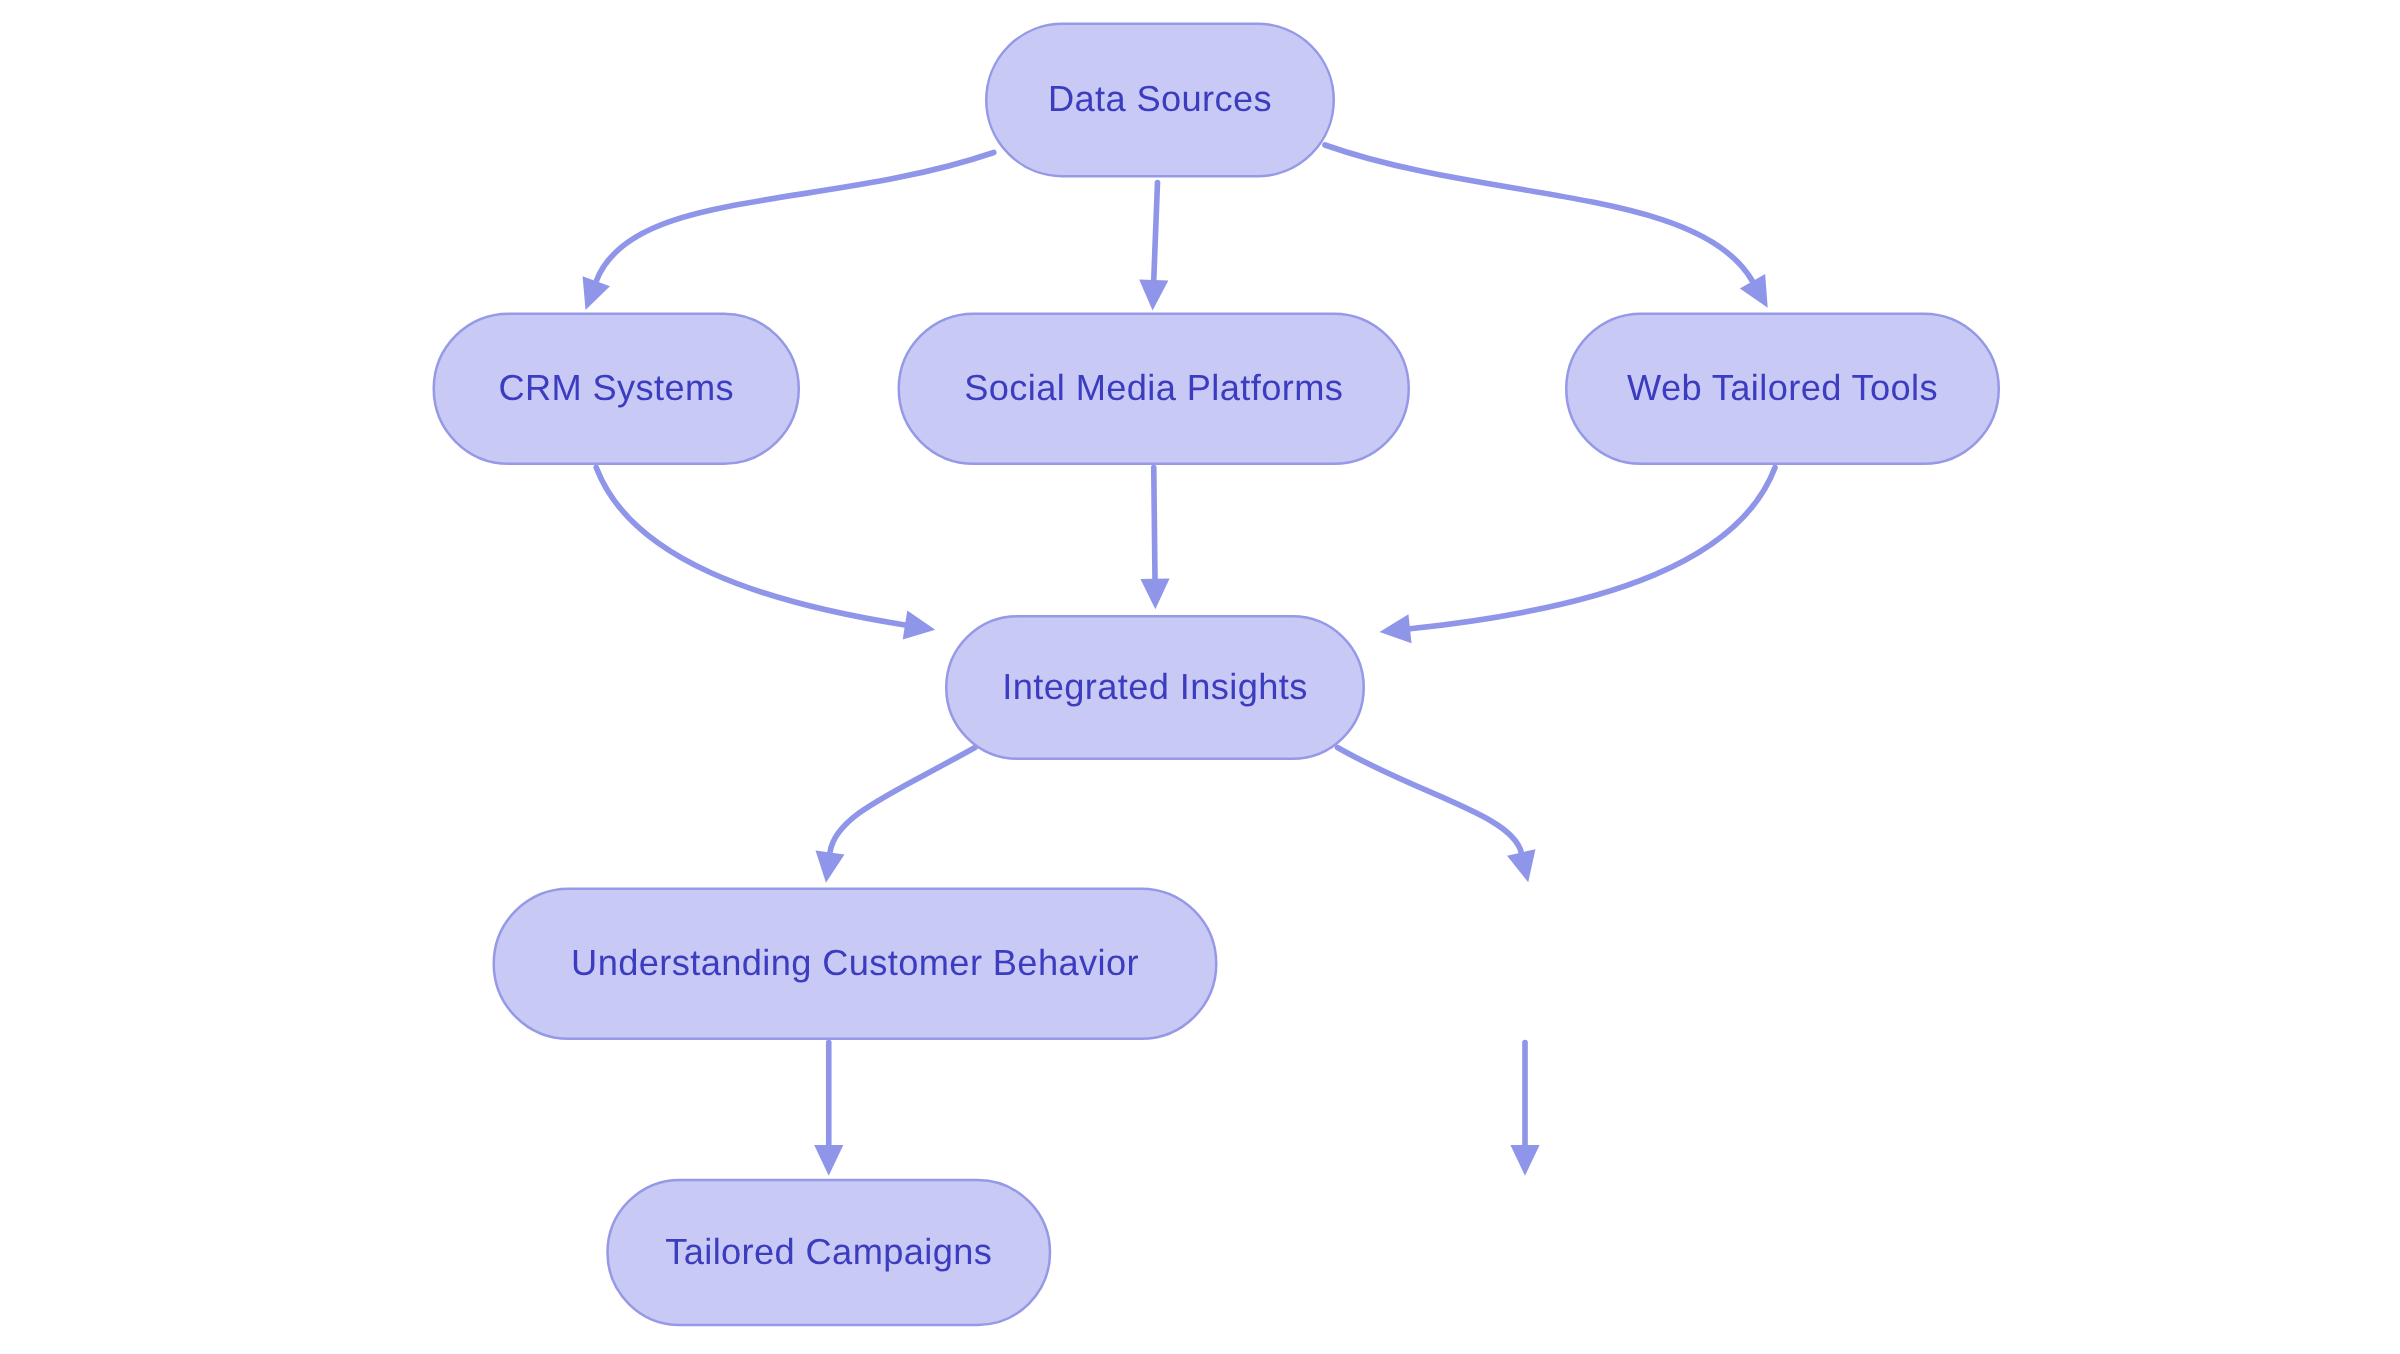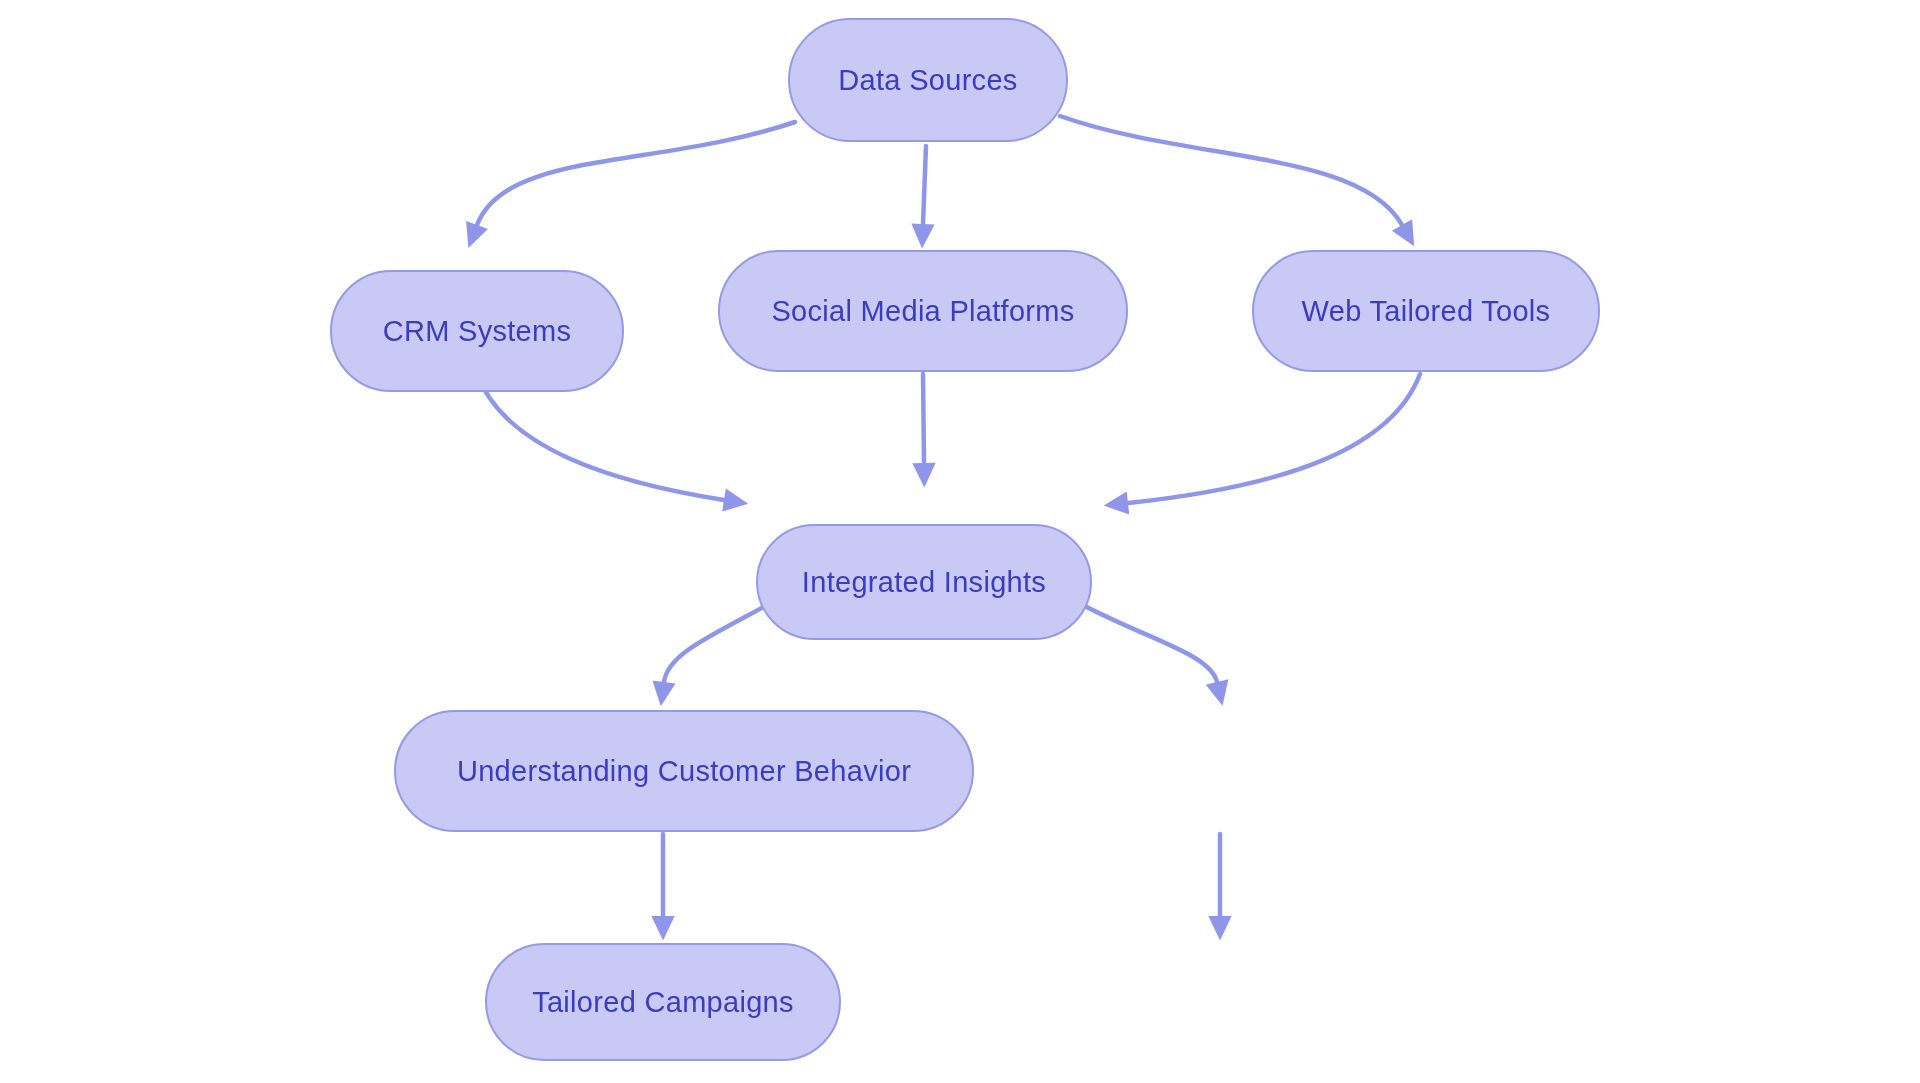--- a/index.html
+++ b/index.html
@@ -69,33 +69,33 @@
     <path class="edge" d="M 780 598 C 716 634, 668 652, 664 682" marker-end="url(#arrowhead)"></path>
     <path class="edge" d="M 1070 598 C 1136 636, 1210 652, 1217 682" marker-end="url(#arrowhead)"></path>
     <path class="edge" d="M 663 834 L 663 916" marker-end="url(#arrowhead)"></path>
     <path class="edge" d="M 1220 834 L 1220 916" marker-end="url(#arrowhead)"></path>
   </svg>
 
   <div class="node" style="left:788px; top:18px; width:280px; height:124px;">
     <span>Data Sources</span>
   </div>
 
-  <div class="node" style="left:330px; top:250px; width:294px; height:122px;margin-top:20px;">
+  <div class="node" style="left:346px; top:250px; width:294px; height:122px;">
     <span>CRM Systems</span>
   </div>
 
   <div class="node" style="left:718px; top:250px; width:410px; height:122px;justify-content:center;">
     <span>Social Media Platforms</span>
   </div>
 
   <div class="node" style="left:1252px; top:250px; width:348px; height:122px;">
     <span>Web Tailored Tools</span>
   </div>
 
-  <div class="node" style="left:756px; top:492px; width:336px; height:116px;margin-top:32px;">
+  <div class="node" style="left:756px; top:492px; width:336px; height:116px;">
     <span>Integrated Insights</span>
   </div>
 
   <div class="node" style="left:394px; top:710px; width:580px; height:122px;">
     <span>Understanding Customer Behavior</span>
   </div>
 
 
   <div class="node" style="left:485px; top:943px; width:356px; height:118px;">
     <span>Tailored Campaigns</span>

